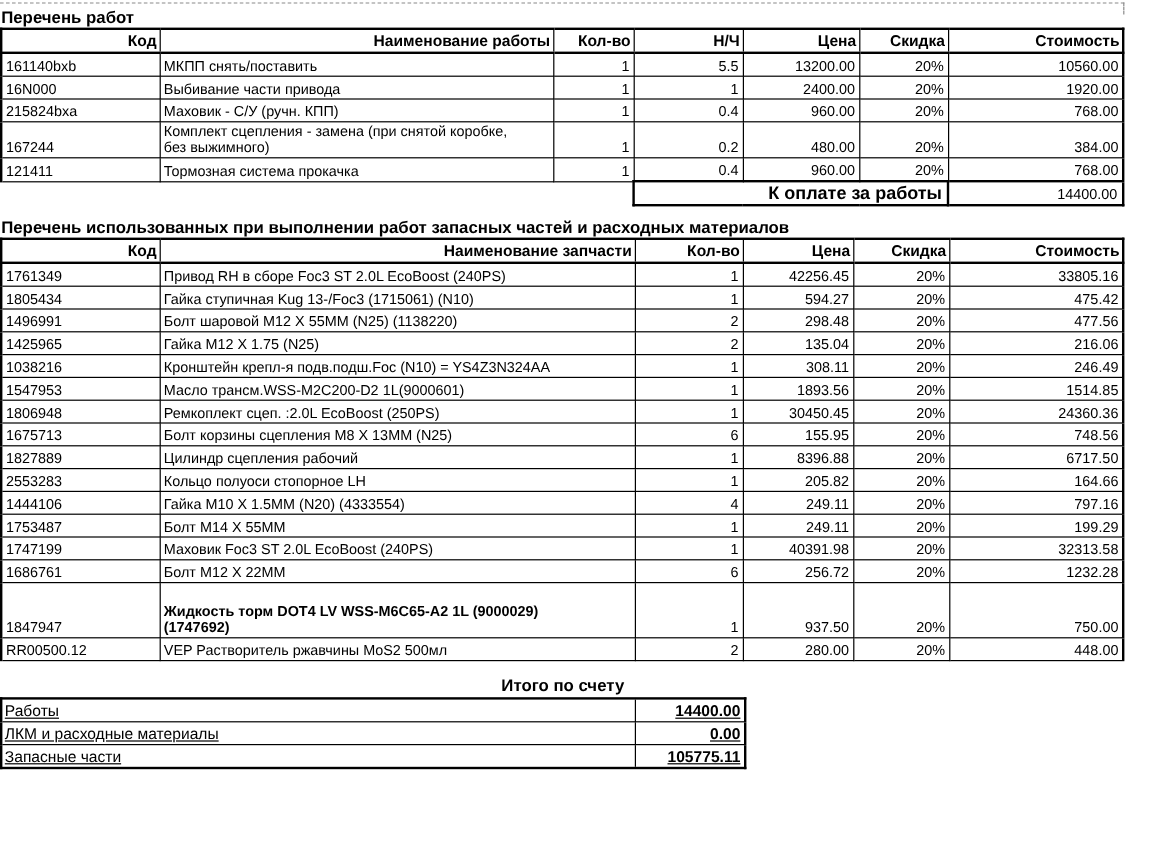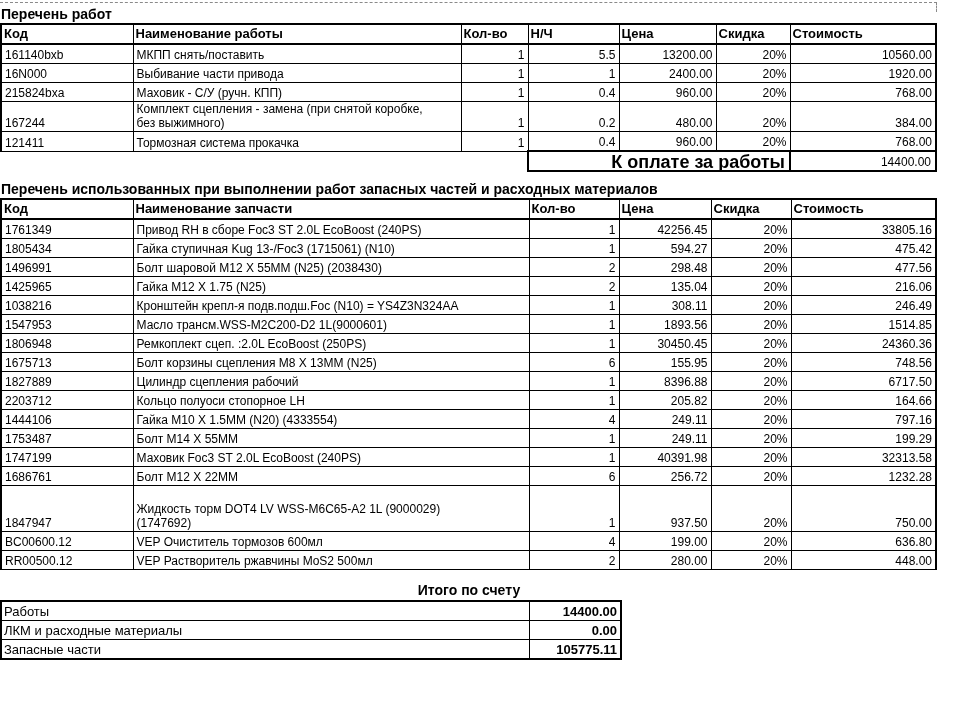--- a/index.html
+++ b/index.html
@@ -7,38 +7,38 @@
        font-family:"Liberation Sans", sans-serif;}
   .page{position:relative;width:960px;height:713px;overflow:hidden;}
   .pagebreak{position:absolute;top:2px;left:0;width:936px;height:9px;
              border-top:1px dashed #8a8a8a;border-right:1px dashed #8a8a8a;}
   .content{position:absolute;top:6px;left:0;}
   .sec-title{font-size:14px;font-weight:bold;margin:0 0 1px 1px;line-height:16px;}
   .gap9{margin-top:9px;}
   .gap12{margin-top:12px;text-align:center;}
   table{border-collapse:collapse;table-layout:fixed;}
   .doc{width:935px;}
-  .doc th{font-size:13px;font-weight:bold;text-align:left;
+  .doc th{font-size:13px;font-weight:bold;text-align:right;
           border:1px solid #000;border-top-width:2px;border-bottom-width:2px;
           height:18px;padding:0 2px;line-height:14px;}
   .doc td{font-size:12px;border:1px solid #000;height:17px;padding:0 3px 1px 3px;
           vertical-align:bottom;line-height:14px;overflow:hidden;}
   .doc td:first-child,.doc th:first-child{border-left-width:2px;}
   .doc td:last-child,.doc th:last-child{border-right-width:2px;margin-left:32px;}
   .ccode{text-align:left;padding-left:2px;}
   .cname{text-align:left;white-space:pre-line;margin-left:19px;}
   .cnum{text-align:right;padding-right:4px;}
   tr.tall td{height:44px;}
-  .vtop{vertical-align:top;}
+  .vtop{vertical-align:top;font-weight:bold;}
   .tfoot td.nob{border:none;}
-  .tfoot td.flabel{border:2px solid #000;font-weight:bold;font-size:18px;
+  .tfoot td.flabel{border:2px solid #000;font-weight:bold;font-size:15px;
                    text-align:right;padding-right:4px;}
   .tfoot td.fval{border:2px solid #000;text-align:right;padding-right:4px;}
   .sum{width:620px;margin-top:2px;}
-  .sum td{border:1px solid #000;height:17px;vertical-align:bottom;padding:0 3px 1px 2px;line-height:14px;}
+  .sum td{border:1px solid #000;height:17px;vertical-align:bottom;padding:0 3px 1px 2px;line-height:14px;text-decoration:underline;}
   .sum td:first-child{border-left-width:2px;}
   .sum td:last-child{border-right-width:2px;}
   .sum tr:first-child td{border-top-width:2px;}
   .sum tr:last-child td{border-bottom-width:2px;}
   .slabel{font-size:13px;text-align:left;}
   .sval{font-size:13px;font-weight:bold;text-align:right;}
 </style>
 </head>
 <body>
 
@@ -157,21 +157,21 @@
         <tr>
           <td class="ccode">1805434</td>
           <td class="cname">Гайка ступичная Kug 13-/Foc3 (1715061) (N10)</td>
           <td class="cnum">1</td>
           <td class="cnum">594.27</td>
           <td class="cnum">20%</td>
           <td class="cnum">475.42</td>
         </tr>
         <tr>
           <td class="ccode">1496991</td>
-          <td class="cname">Болт шаровой М12 X 55ММ (N25) (2038430)</td>
+          <td class="cname">Болт шаровой М12 X 55ММ (N25) (1138220)</td>
           <td class="cnum">2</td>
           <td class="cnum">298.48</td>
           <td class="cnum">20%</td>
           <td class="cnum">477.56</td>
         </tr>
         <tr>
           <td class="ccode">1425965</td>
           <td class="cname">Гайка М12 X 1.75 (N25)</td>
           <td class="cnum">2</td>
           <td class="cnum">135.04</td>
@@ -212,21 +212,21 @@
         </tr>
         <tr>
           <td class="ccode">1827889</td>
           <td class="cname">Цилиндр сцепления рабочий</td>
           <td class="cnum">1</td>
           <td class="cnum">8396.88</td>
           <td class="cnum">20%</td>
           <td class="cnum">6717.50</td>
         </tr>
         <tr>
-          <td class="ccode">2203712</td>
+          <td class="ccode">2553283</td>
           <td class="cname">Кольцо полуоси стопорное LH</td>
           <td class="cnum">1</td>
           <td class="cnum">205.82</td>
           <td class="cnum">20%</td>
           <td class="cnum">164.66</td>
         </tr>
         <tr>
           <td class="ccode">1444106</td>
           <td class="cname">Гайка М10 X 1.5ММ (N20) (4333554)</td>
           <td class="cnum">4</td>
@@ -259,28 +259,20 @@
           <td class="cnum">1232.28</td>
         </tr>
         <tr class="tall">
           <td class="ccode">1847947</td>
           <td class="cname vtop">Жидкость торм DOT4 LV WSS-M6C65-A2 1L (9000029)
 (1747692)</td>
           <td class="cnum">1</td>
           <td class="cnum">937.50</td>
           <td class="cnum">20%</td>
           <td class="cnum">750.00</td>
-        </tr>
-        <tr>
-          <td class="ccode">BC00600.12</td>
-          <td class="cname">VEP Очиститель тормозов 600мл</td>
-          <td class="cnum">4</td>
-          <td class="cnum">199.00</td>
-          <td class="cnum">20%</td>
-          <td class="cnum">636.80</td>
         </tr>
         <tr>
           <td class="ccode">RR00500.12</td>
           <td class="cname">VEP Растворитель ржавчины MoS2 500мл</td>
           <td class="cnum">2</td>
           <td class="cnum">280.00</td>
           <td class="cnum">20%</td>
           <td class="cnum">448.00</td>
         </tr>
       </tbody>

